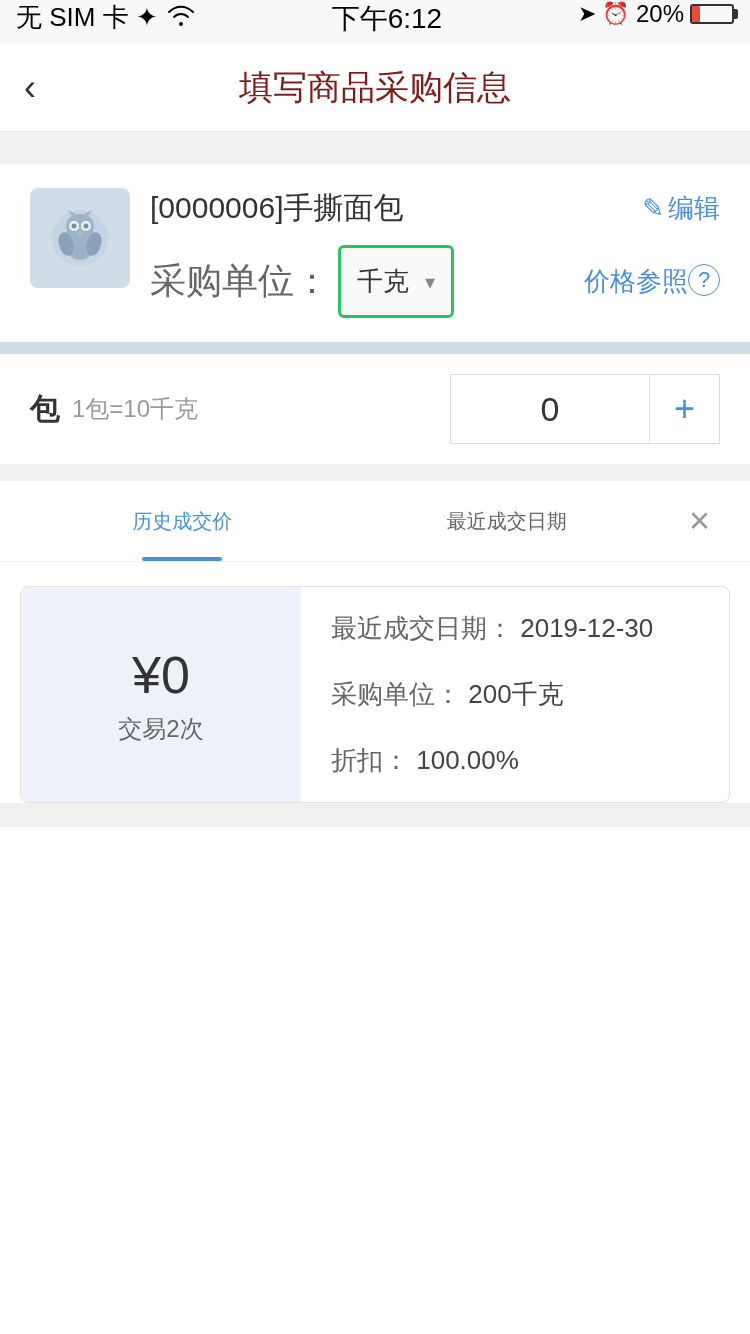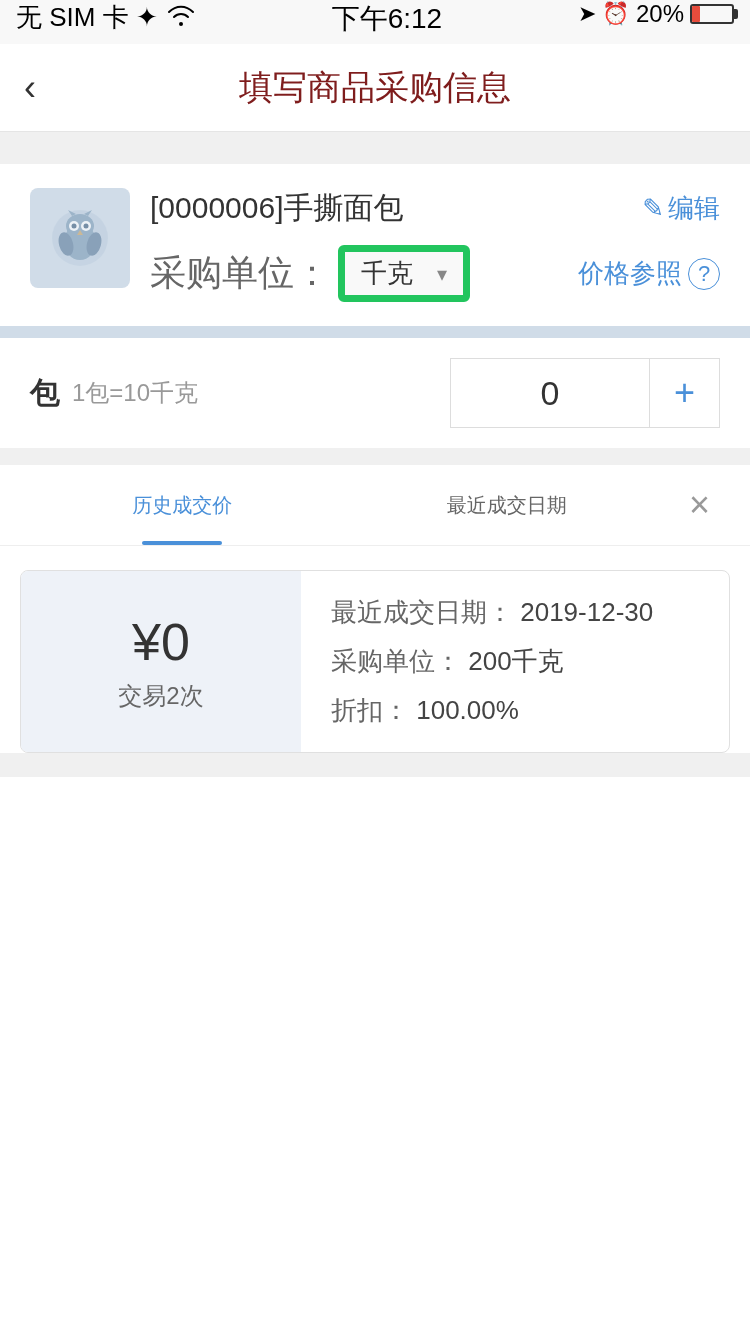--- a/index.html
+++ b/index.html
@@ -132,36 +132,34 @@
       justify-content: space-between;
       align-items: center;
     }
     .unit-label {
       font-size: 36px;
       color: #666;
     }
     .unit-selector {
       display: inline-flex;
       align-items: center;
-      border: 7px solid #22c55e;
+      border: 3px solid #22c55e;
       border-radius: 6px;
-      padding: 4px 16px;
+      padding: 16px 16px;
       font-size: 26px;
       color: #333;
       background: #f9f9f9;
-      gap: 24px;
+      gap: 16px;
       cursor: pointer;
     }
     .unit-selector .arrow { font-size: 20px; color: #888; }
     .price-ref-btn {
       font-size: 26px;
       color: #4a90d9;
       display: flex;
-      align-items: center;
-      gap: 6px;
       cursor: pointer;
     }
     .price-ref-help {
       width: 32px; height: 32px;
       border-radius: 50%;
       border: 1px solid #4a90d9;
       display: inline-flex;
       align-items: center;
       justify-content: center;
       font-size: 22px;
@@ -302,21 +300,21 @@
       font-size: 24px;
       color: #666;
       margin-top: 8px;
     }
     .history-details {
       flex: 1;
       padding: 24px 30px;
       display: flex;
       flex-direction: column;
       justify-content: center;
-      gap: 14px;
+      gap: 31px;
     }
     .detail-row {
       font-size: 26px;
       color: #444;
     }
     .detail-label { color: #666; }
 
     
     .page-bottom {
       background: #fff;

